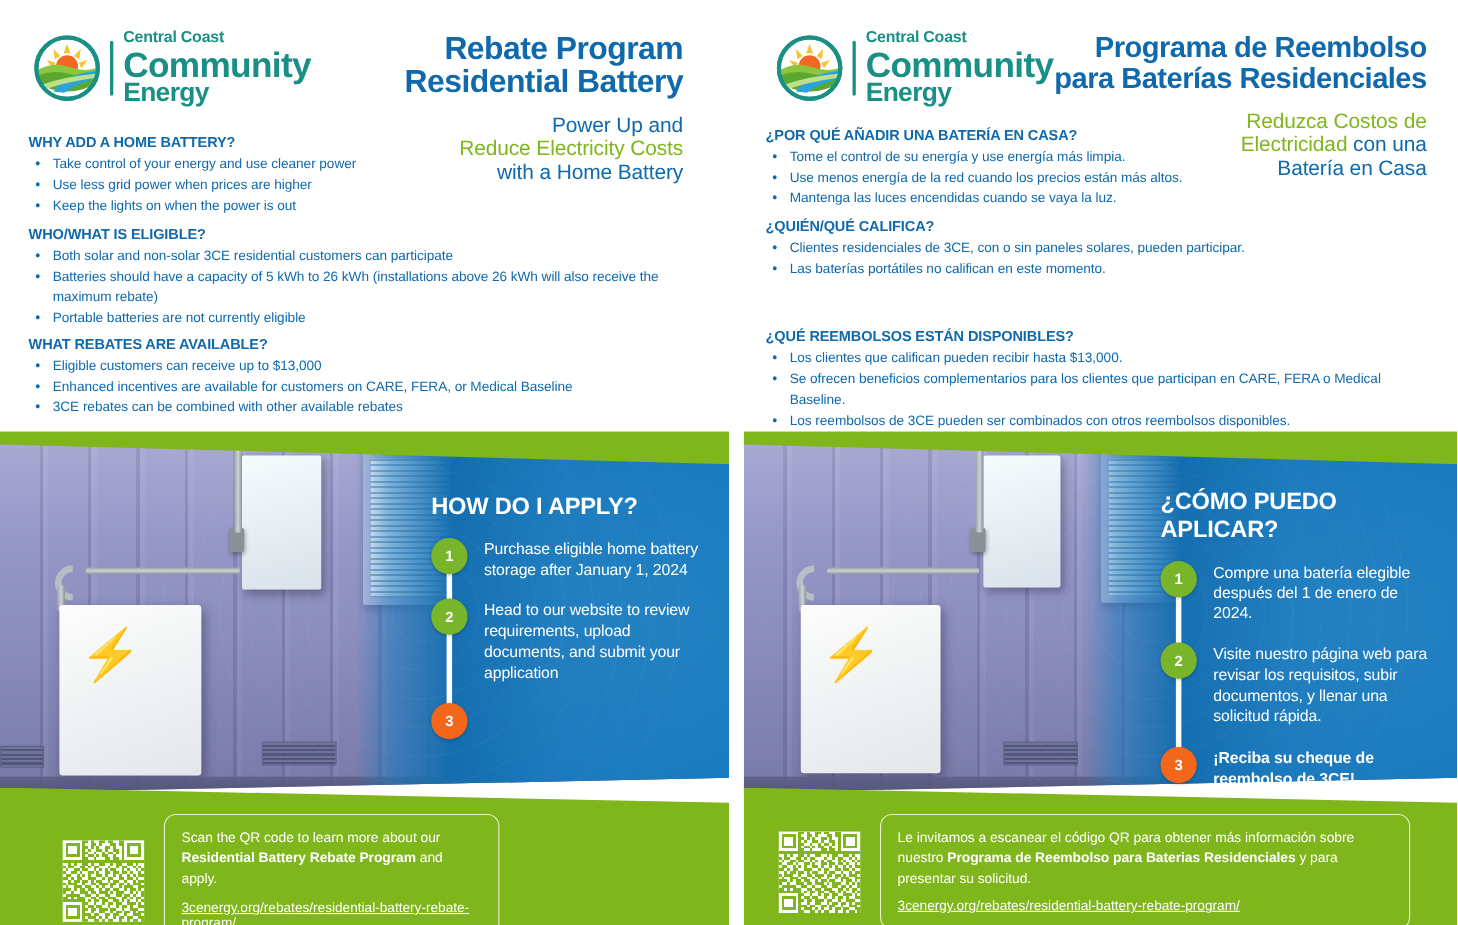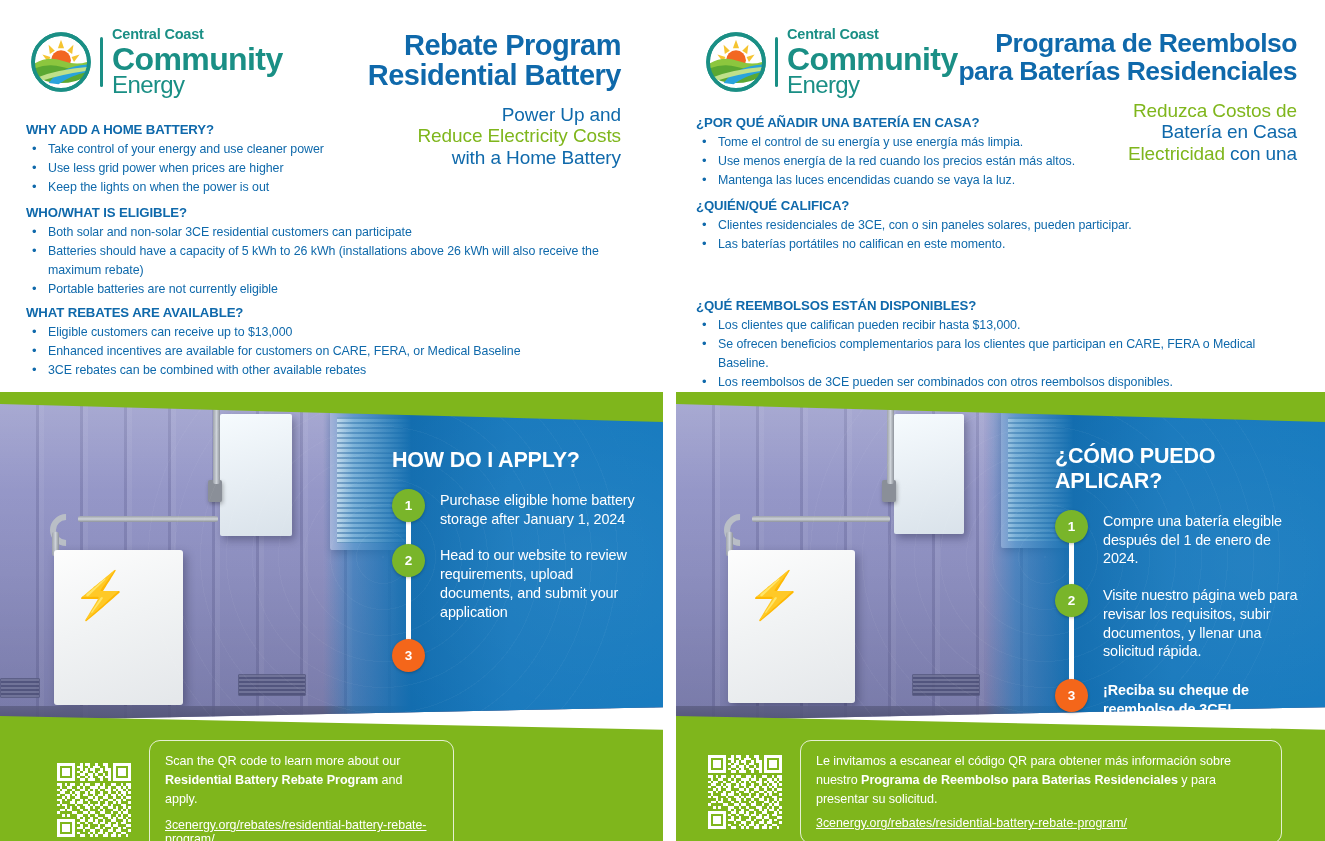--- a/index.html
+++ b/index.html
@@ -15,21 +15,21 @@
   .panel-en { left: 0; width: 663px; }
   .panel-es { left: 663px; width: 662px; }
 
   
   .logo-wrap { position: absolute; display: flex; align-items: center; }
   .logo-mark { width: 62px; height: 62px; position: relative; flex: 0 0 auto; }
   .logo-divider { width: 3px; height: 50px; background: #1a8f85; margin: 0 9px 0 8px; border-radius: 2px; }
   .logo-text { line-height: 1; }
   .logo-l1 { font-size: 14.5px; font-weight: bold; color: #1a8f85; letter-spacing: -0.2px; }
   .logo-l2 { font-size: 32px; font-weight: bold; color: #1a8f85; letter-spacing: -0.6px; margin-top: 1px; }
-  .logo-l3 { font-size: 24px; font-weight: normal; color: #1a8f85; letter-spacing: -0.6px; margin-top: -2px; }
+  .logo-l3 { font-size: 24px; font-weight: bold; color: #1a8f85; letter-spacing: -0.6px; margin-top: -2px; }
 
   
   .title {
     position: absolute; text-align: right;
     color: #0f69ab; font-weight: bold; line-height: 1.05;
     letter-spacing: -0.5px;
   }
   .subtitle {
     position: absolute; text-align: right; line-height: 1.12;
     color: #0f69ab; font-size: 19px; letter-spacing: -0.1px;
@@ -545,24 +545,24 @@
         <div class="logo-l3">Energy</div>
       </div>
     </div>
 
     <div class="title" style="right:28px; top:30px; width:450px; font-size:26.5px;">
       <div>Programa de Reembolso</div>
       <div>para Baterías Residenciales</div>
     </div>
     <div class="subtitle" style="right:28px; top:100px; width:400px;">
       <div class="grn">Reduzca Costos de</div>
-      <div>Batería en Casa</div>
       <div>
         <span class="grn">Electricidad</span><span> con una</span>
       </div>
+      <div>Batería en Casa</div>
     </div>
 
     <div class="sec" style="left:33px; top:115px; width:560px;">
       <h3>¿POR QUÉ AÑADIR UNA BATERÍA EN CASA?</h3>
       <ul>
         <li>Tome el control de su energía y use energía más limpia.</li>
         <li>Use menos energía de la red cuando los precios están más altos.</li>
         <li>Mantenga las luces encendidas cuando se vaya la luz.</li>
       </ul>
     </div>

